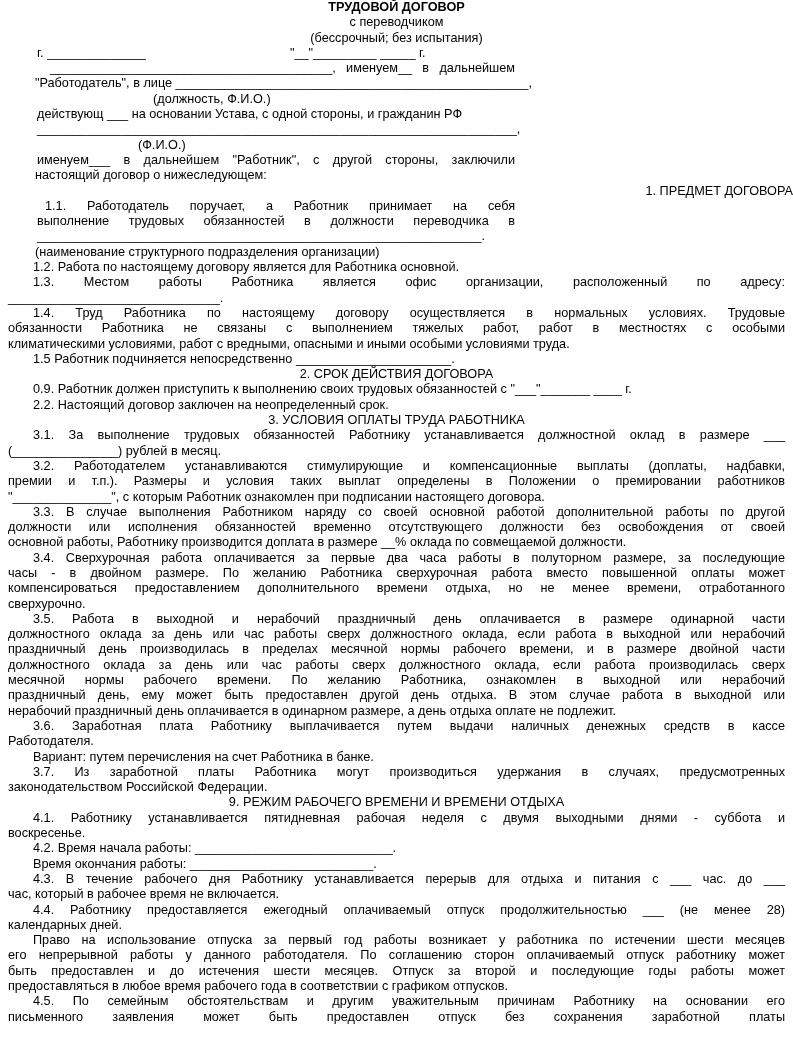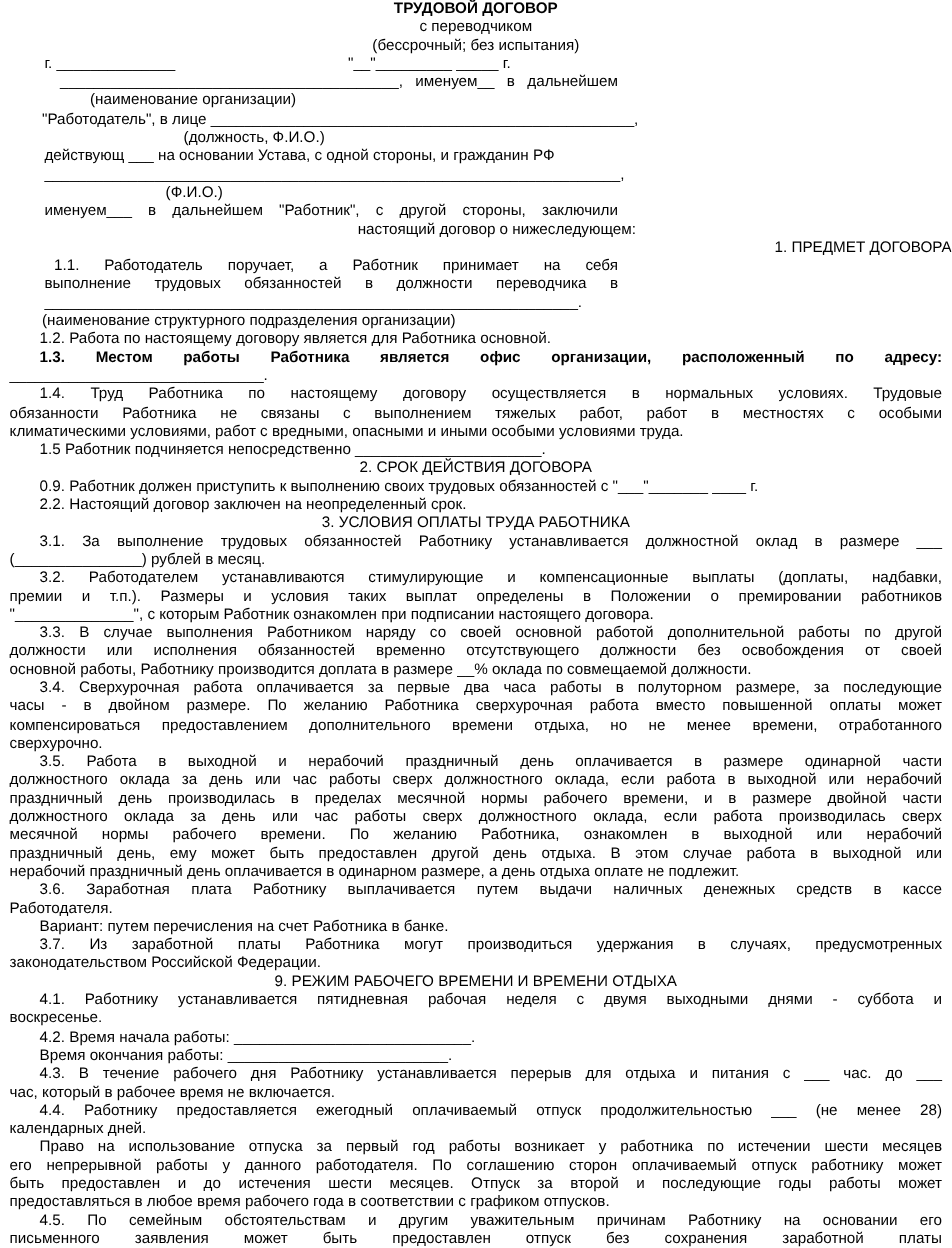--- a/index.html
+++ b/index.html
@@ -23,35 +23,34 @@
 </style>
 </head>
 <body>
 
 <div class="page">
     <div class="line c b"><span>ТРУДОВОЙ ДОГОВОР</span></div>
     <div class="line c"><span>с переводчиком</span></div>
     <div class="line c"><span>(бессрочный; без испытания)</span></div>
     <div class="line l" style="margin-left: 37px;"><span>г. ______________</span><span class="seg2" style="left: 253px;">"__"_________ _____ г.</span></div>
     <div class="line j" style="margin-left: 50px; width: 465px;"><span>________________________________________, именуем__ в дальнейшем</span></div>
-    <div class="line l" style="margin-left: 75px;"><span>(наименование организации)</span></div>
     <div class="line l" style="margin-left: 35px;"><span>"Работодатель", в лице __________________________________________________,</span></div>
     <div class="line l" style="margin-left: 153px;"><span>(должность, Ф.И.О.)</span></div>
     <div class="line l" style="margin-left: 37px;"><span>действующ ___ на основании Устава, с одной стороны, и гражданин РФ</span></div>
     <div class="line l" style="margin-left: 37px;"><span>____________________________________________________________________,</span></div>
     <div class="line l" style="margin-left: 138px;"><span>(Ф.И.О.)</span></div>
     <div class="line j" style="margin-left: 37px; width: 478px;"><span>именуем___ в дальнейшем "Работник", с другой стороны, заключили</span></div>
-    <div class="line l" style="margin-left: 35px; text-align: center;"><span>настоящий договор о нижеследующем:</span></div>
+    <div class="line l" style="margin-left: 35px;"><span>настоящий договор о нижеследующем:</span></div>
     <div class="line l" style="margin-left: 135px; text-align: right;"><span>1. ПРЕДМЕТ ДОГОВОРА</span></div>
     <div class="line j" style="margin-left: 37px; width: 478px; text-indent: 8px;"><span>1.1. Работодатель поручает, а Работник принимает на себя</span></div>
     <div class="line j" style="margin-left: 37px; width: 478px;"><span>выполнение трудовых обязанностей в должности переводчика в</span></div>
     <div class="line l" style="margin-left: 37px;"><span>_______________________________________________________________.</span></div>
     <div class="line l" style="margin-left: 35px;"><span>(наименование структурного подразделения организации)</span></div>
     <div class="line l" style="margin-left: 8px; text-indent: 25px;"><span>1.2. Работа по настоящему договору является для Работника основной.</span></div>
-    <div class="line j" style="margin-left: 8px; text-indent: 25px; font-weight: bold;"><span>1.3. Местом работы Работника является офис организации, расположенный по адресу:</span></div>
+    <div class="line j" style="margin-left: 8px; text-indent: 25px;"><span>1.3. Местом работы Работника является офис организации, расположенный по адресу:</span></div>
     <div class="line l" style="margin-left: 8px;"><span>______________________________.</span></div>
     <div class="line j" style="margin-left: 8px; text-indent: 25px;"><span>1.4. Труд Работника по настоящему договору осуществляется в нормальных условиях. Трудовые</span></div>
     <div class="line j" style="margin-left: 8px;"><span>обязанности Работника не связаны с выполнением тяжелых работ, работ в местностях с особыми</span></div>
     <div class="line l" style="margin-left: 8px;"><span>климатическими условиями, работ с вредными, опасными и иными особыми условиями труда.</span></div>
     <div class="line l" style="margin-left: 8px; text-indent: 25px;"><span>1.5 Работник подчиняется непосредственно ______________________.</span></div>
     <div class="line c"><span>2. СРОК ДЕЙСТВИЯ ДОГОВОРА</span></div>
     <div class="line l" style="margin-left: 8px; text-indent: 25px;"><span>0.9. Работник должен приступить к выполнению своих трудовых обязанностей с "___"_______ ____ г.</span></div>
     <div class="line l" style="margin-left: 8px; text-indent: 25px;"><span>2.2. Настоящий договор заключен на неопределенный срок.</span></div>
     <div class="line c"><span>3. УСЛОВИЯ ОПЛАТЫ ТРУДА РАБОТНИКА</span></div>
     <div class="line j" style="margin-left: 8px; text-indent: 25px;"><span>3.1. За выполнение трудовых обязанностей Работнику устанавливается должностной оклад в размере ___</span></div>

